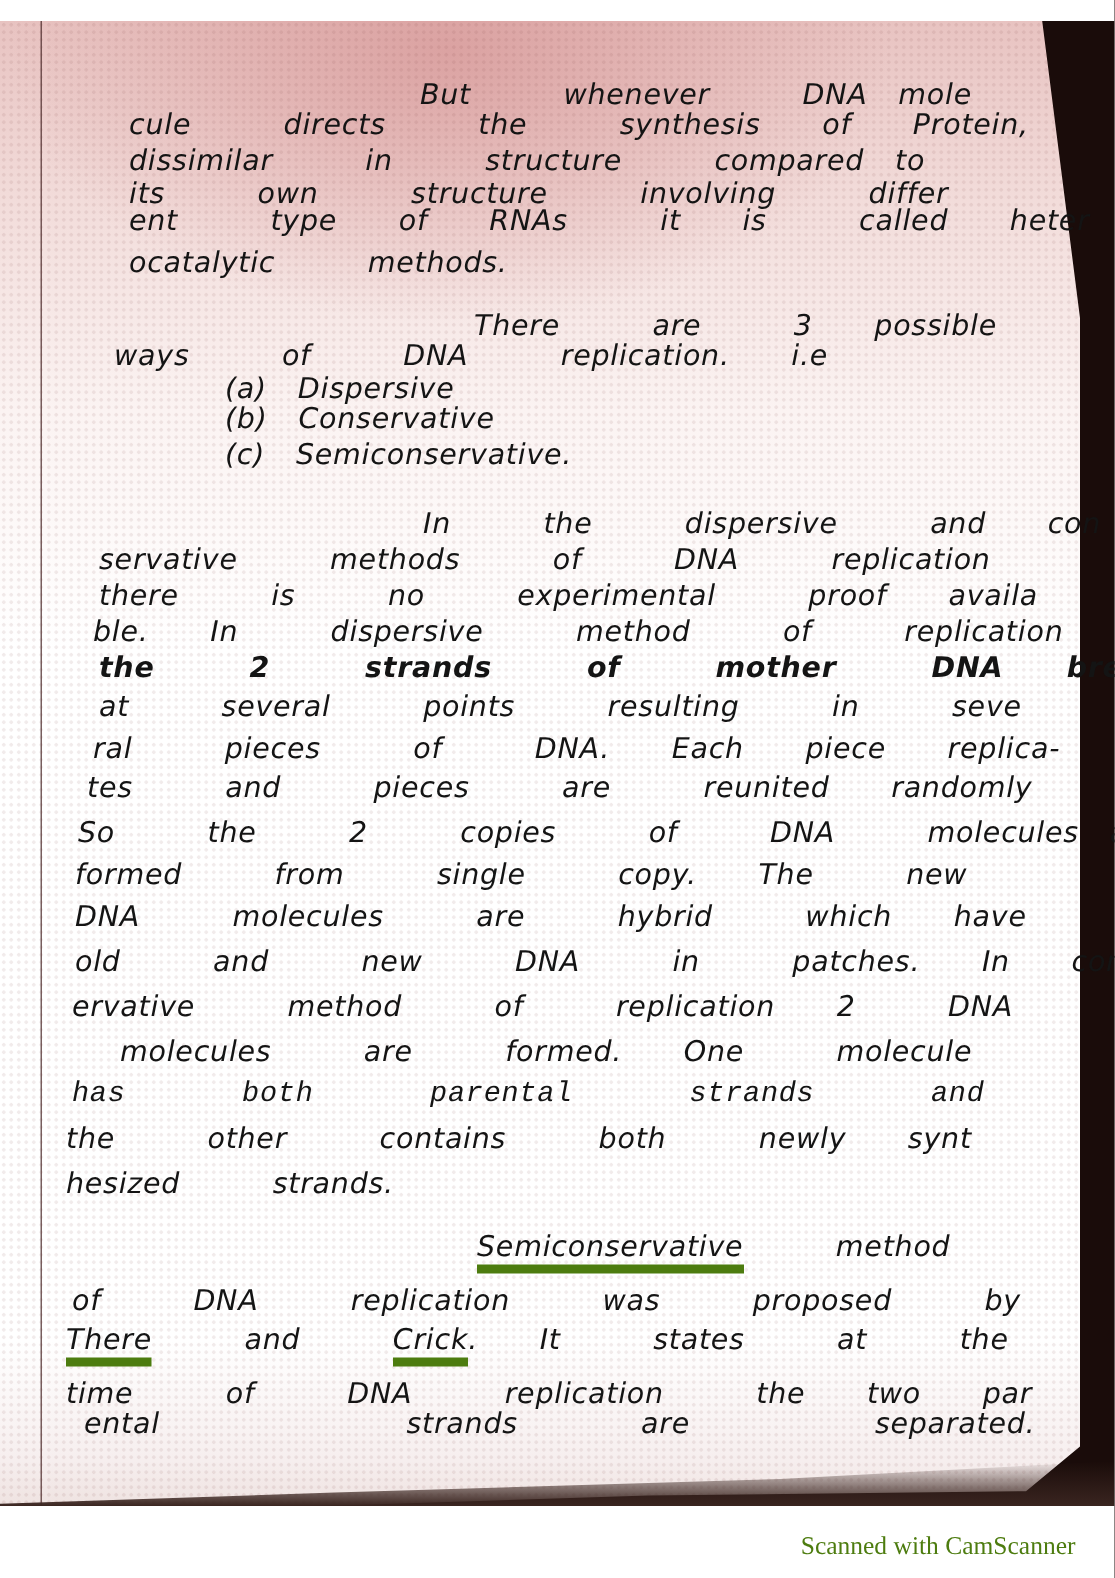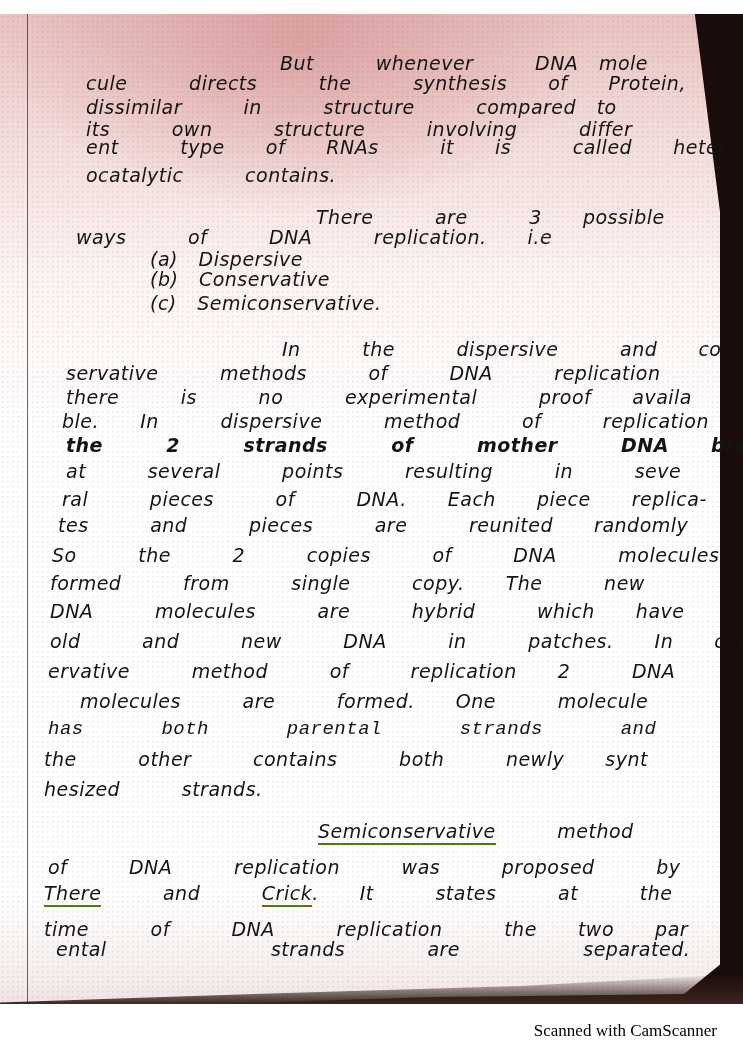--- a/index.html
+++ b/index.html
@@ -36,44 +36,44 @@
     .text {
       position: absolute; left: 0; top: 0; width: 743px;
       color: #141414;
       font-family: "DejaVu Sans", sans-serif;
       font-size: 19px; letter-spacing: 0.5px;
       font-style: italic;
     }
     .line {
       position: absolute; white-space: pre; word-spacing: 14px;
     }
-    .ul { border-bottom: 2px solid #4d7c0f; padding-bottom: 1px; }
+    .ul { border-bottom: 6px solid #4d7c0f; padding-bottom: 1px; }
     .footer {
       position: absolute; right: 26px; top: 1021px;
-      font-family: "Liberation Serif", serif; font-size: 17px; color: #000000;
+      font-family: "Liberation Serif", serif; font-size: 17px; color: #4d7c0f;
     }
   </style>
 </head>
 <body>
 
 <div class="scan-area">
   <div class="paper">
     <div class="margin-line"></div>
   </div>
   <div class="bottom-shadow"></div>
 </div>
 
 <div class="text" id="text-layer">
   <div id="p1">
       <div class="line" style="left: 280px; top: 52px;">But   whenever   DNA mole</div>
       <div class="line" style="left: 86px; top: 72px;">cule   directs   the   synthesis  of  Protein,</div>
       <div class="line" style="left: 86px; top: 96px;">dissimilar   in   structure   compared to</div>
       <div class="line" style="left: 86px; top: 118px;">its   own   structure   involving   differ</div>
       <div class="line" style="left: 86px; top: 136px;">ent   type  of  RNAs   it  is   called  heter</div>
-      <div class="line" style="left: 86px; top: 164px;">ocatalytic   contains.</div>
+      <div class="line" style="left: 86px; top: 164px;">ocatalytic   methods.</div>
       <div class="line" style="left: 316px; top: 206px;">There   are   3  possible</div>
       <div class="line" style="left: 76px; top: 226px;">ways   of   DNA   replication.  i.e</div>
     </div>
   <div id="list">
       <div class="line" style="left: 150px; top: 248px;"><span>(a) </span><span>Dispersive</span></div>
       <div class="line" style="left: 150px; top: 268px;"><span>(b) </span><span>Conservative</span></div>
       <div class="line" style="left: 150px; top: 292px;"><span>(c) </span><span>Semiconservative.</span></div>
     </div>
   <div id="p2">
       <div class="line" style="left: 282px; top: 338px;">In   the   dispersive   and  con</div>

